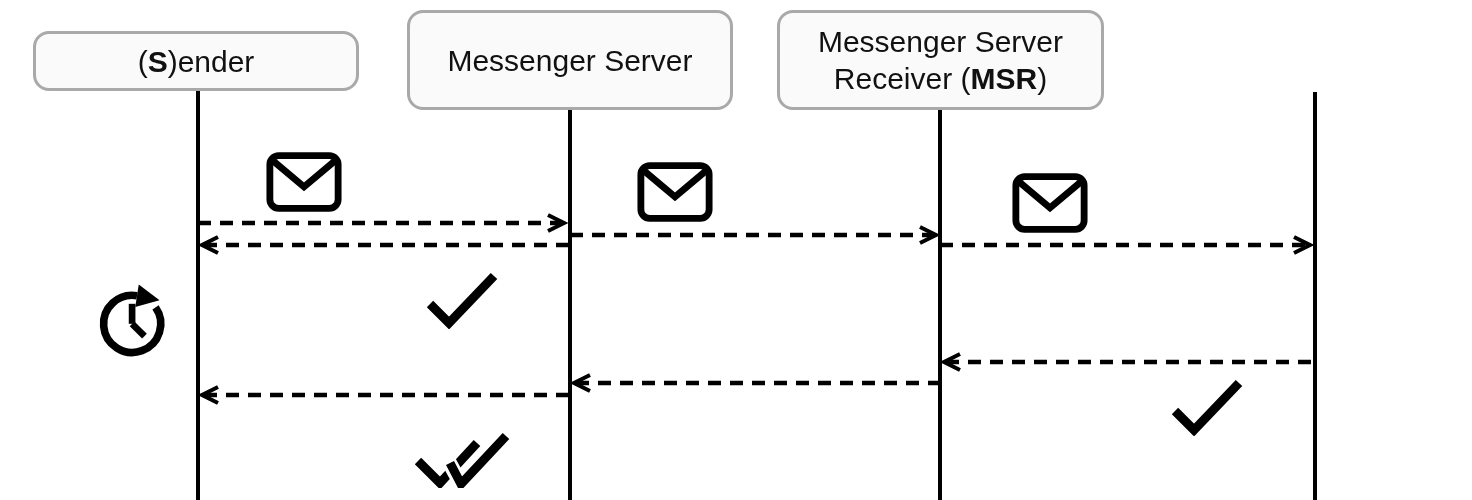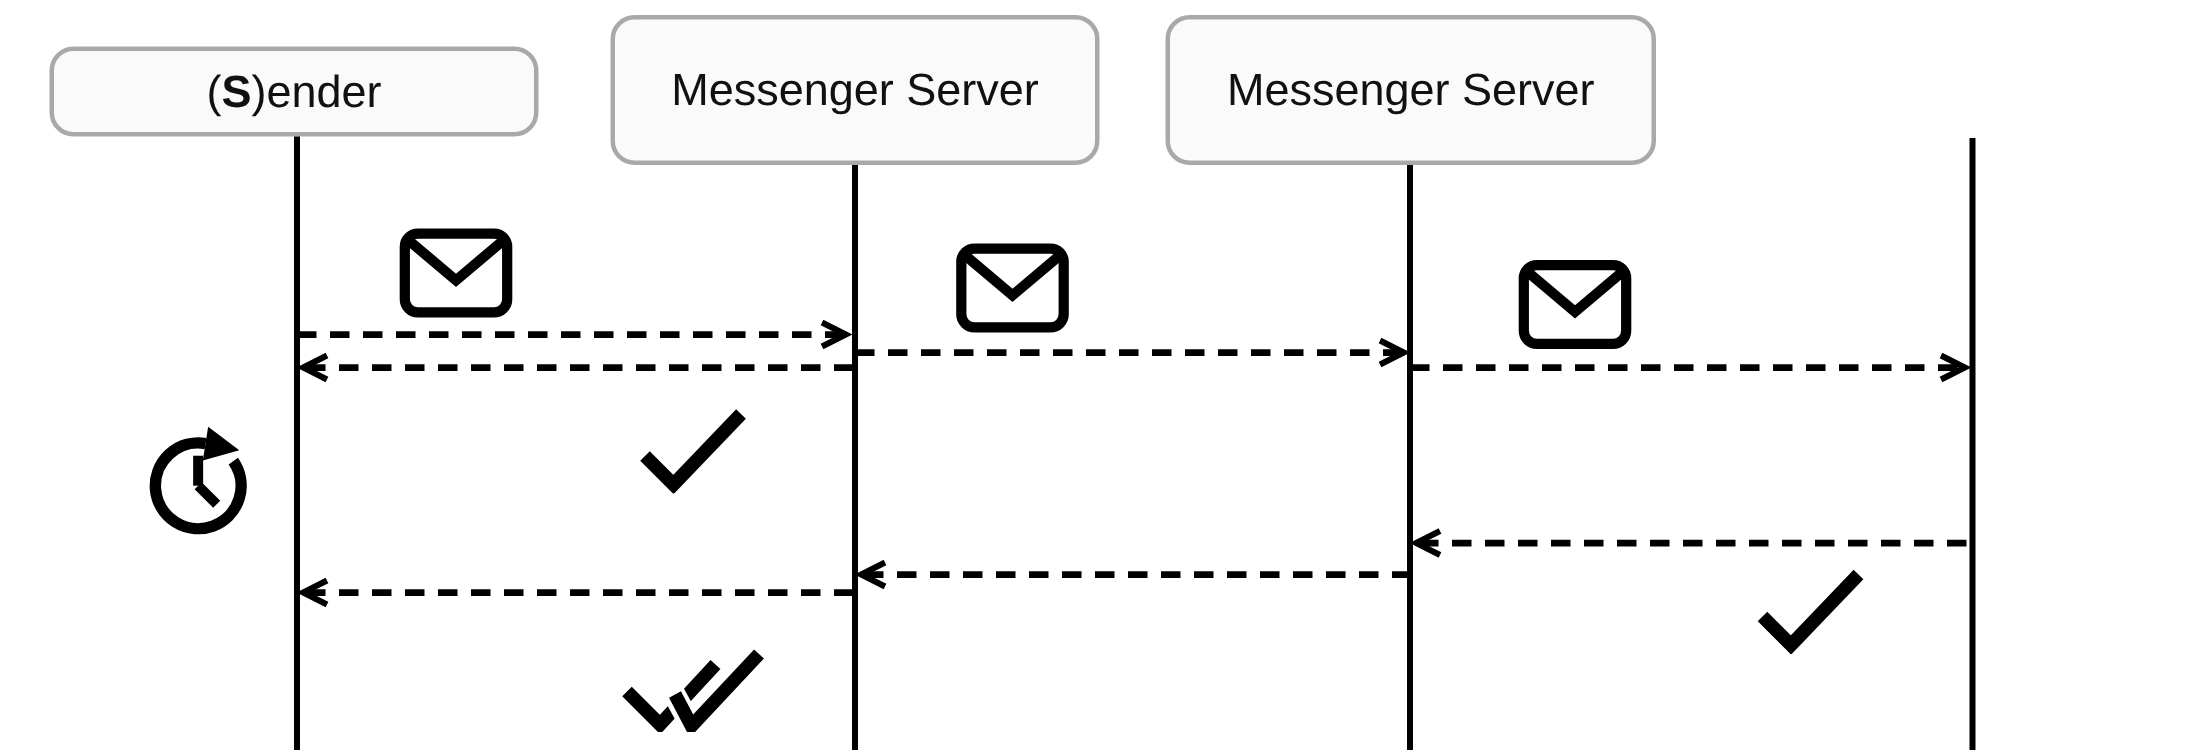--- a/index.html
+++ b/index.html
@@ -29,20 +29,21 @@
 
     <div class="pline"><span>(</span><b>S</b><span>)ender</span></div>
   </div>
 
   <div class="pbox" style="left:387px;top:10px;width:326px;height:100px">
     <div class="pline">Messenger Server</div>
   </div>
 
   <div class="pbox" style="left:757px;top:10px;width:327px;height:100px">
     <div class="pline">Messenger Server</div>
+    <div class="pline"><span>Receiver (</span><b>MSR</b><span>)</span></div>
   </div>
 
 
   <div class="lifeline" style="left:176px;top:91px;height:409px"></div>
   <div class="lifeline" style="left:548px;top:110px;height:390px"></div>
   <div class="lifeline" style="left:918px;top:110px;height:390px"></div>
   <div class="lifeline" style="left:1293px;top:92px;height:408px"></div>
 
   <svg class="arrow" style="left:178px;top:213px" width="370" height="20">
     <line x1="0" y1="10" x2="364" y2="10" stroke="#000" stroke-width="4.5" stroke-dasharray="13 9"></line>

